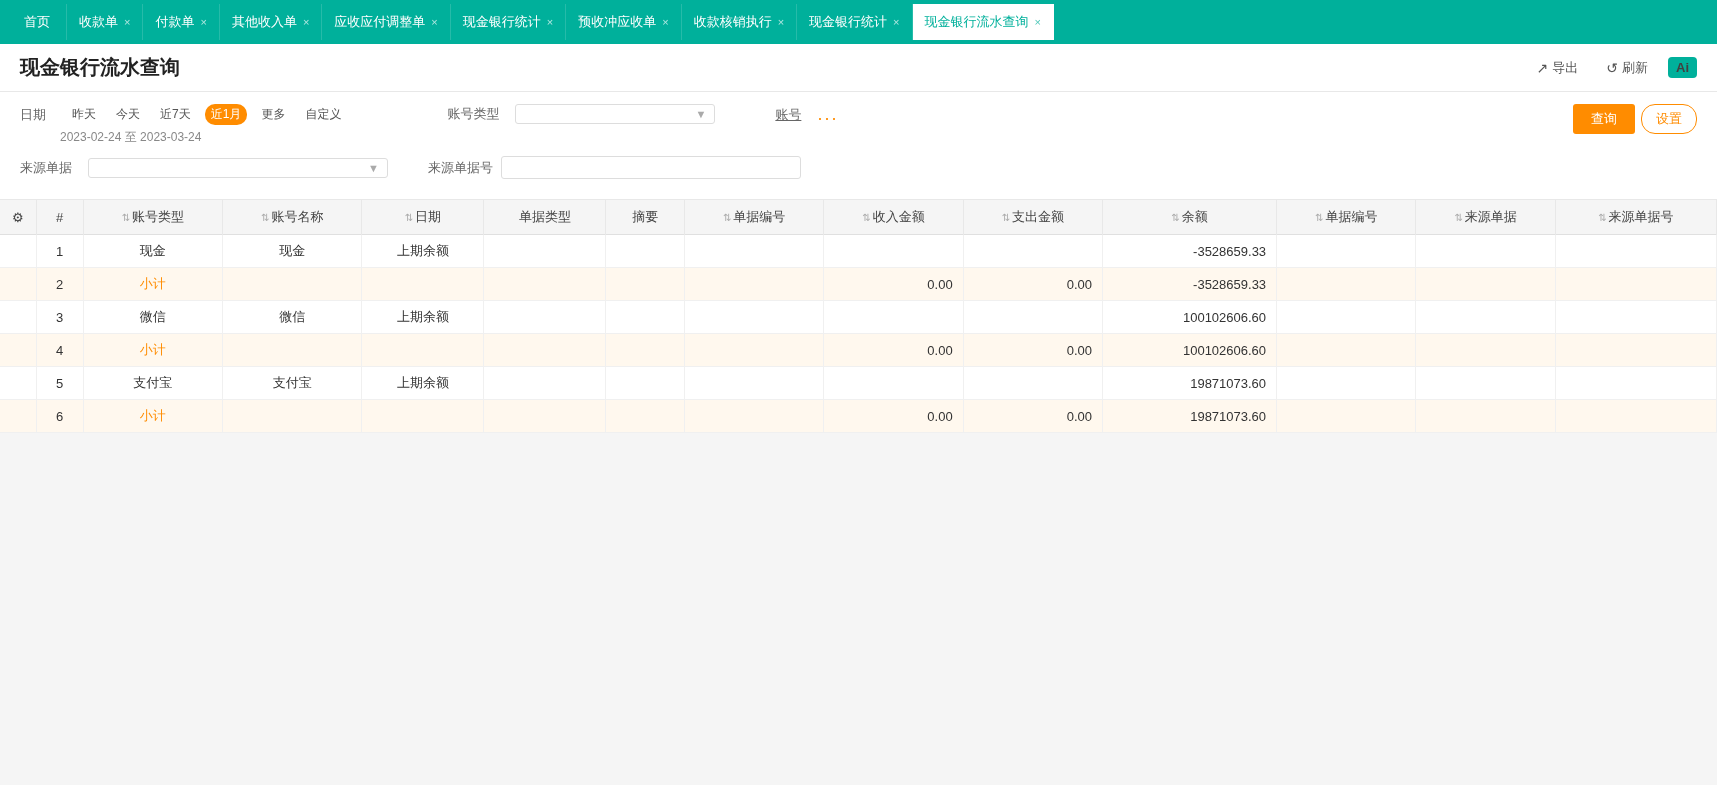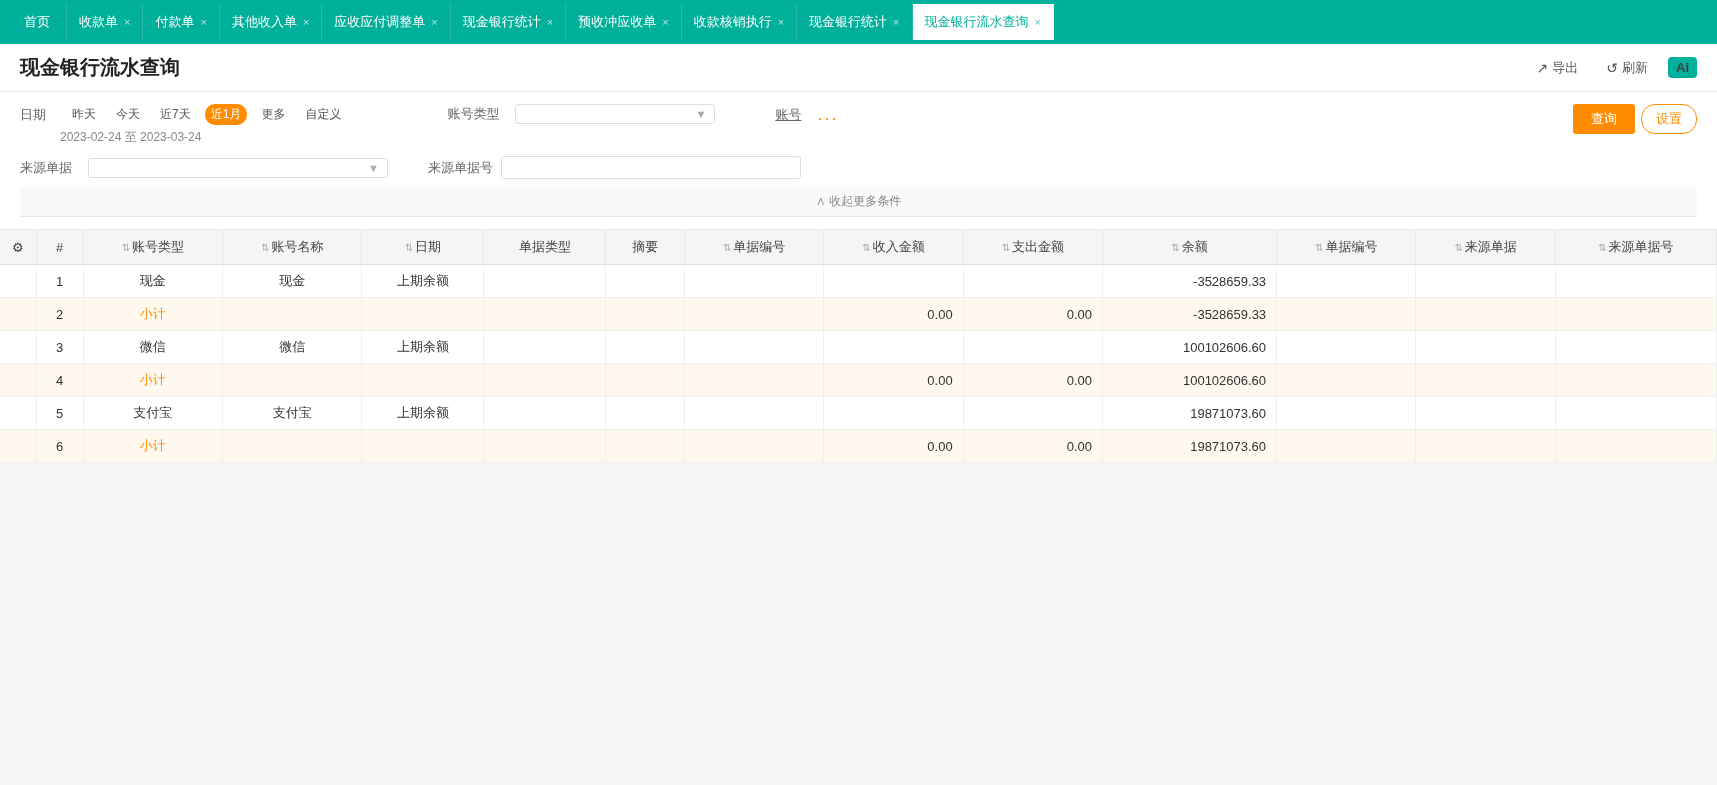--- a/index.html
+++ b/index.html
@@ -322,21 +322,20 @@
         <span></span>
         <span style="color:#aaa;font-size:11px;">▼</span>
       </div>
     </div>
     <div style="display:flex;align-items:center;gap:8px;margin-left:20px;">
       <span class="filter-label" style="min-width:60px;">来源单据号</span>
       <input class="filter-input filter-wide" type="text" style="">
     </div>
   </div>
 
-  <div class="collapse-bar">∧ 收起更多条件</div>
 </div>
 
 <div class="table-wrap">
   <table>
     <thead>
       <tr>
         <th class="gear-th">⚙</th>
         <th>#</th>
         <th><span class="sort-arrows">⇅</span><span>账号类型</span></th>
         <th><span class="sort-arrows">⇅</span><span>账号名称</span></th>

